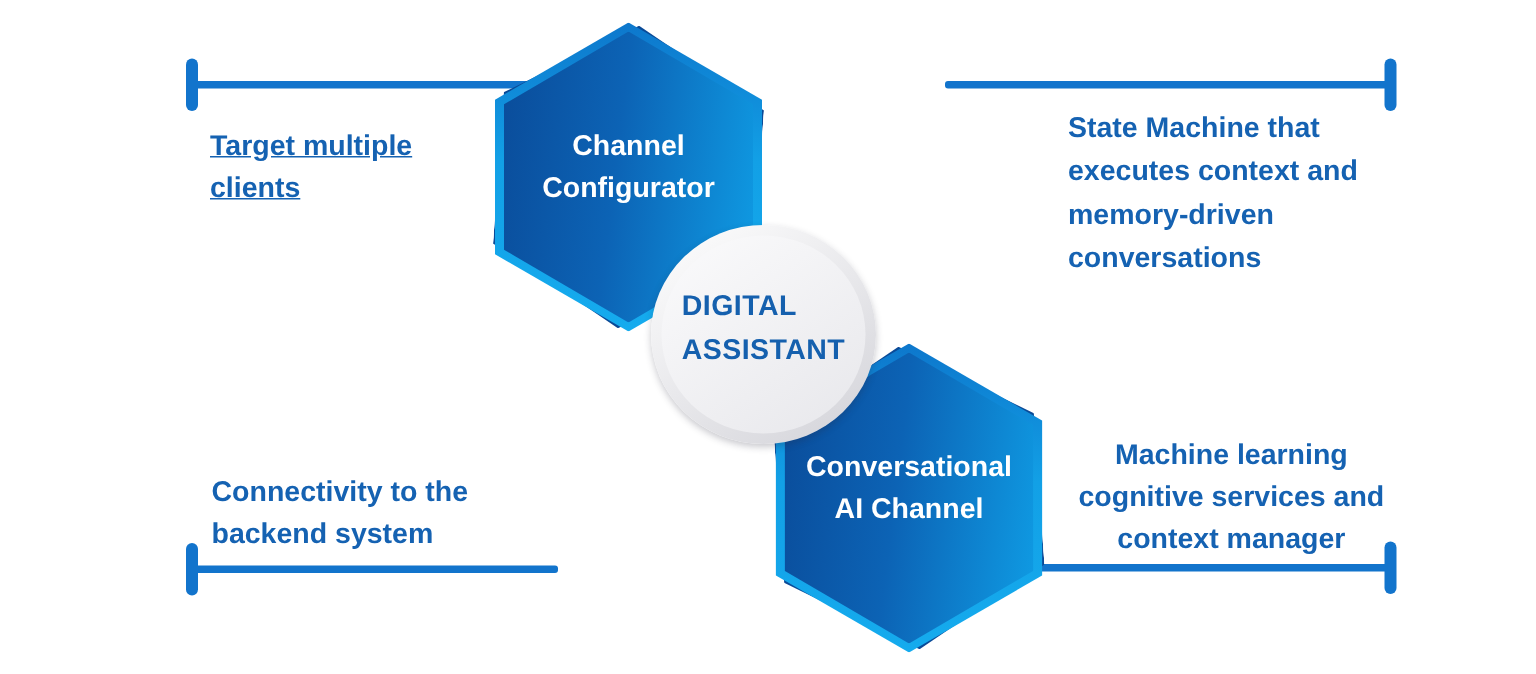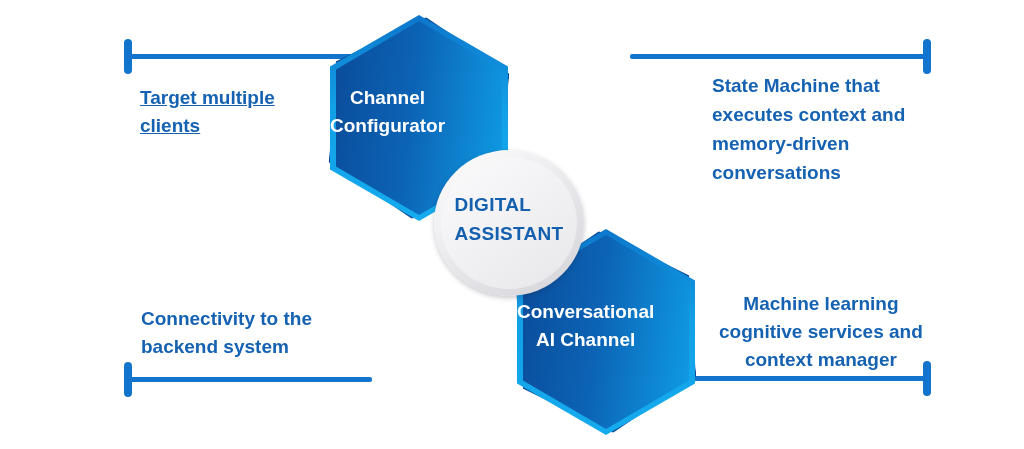--- a/index.html
+++ b/index.html
@@ -27,21 +27,21 @@
   .hex-back,.hex-rim,.hex-face{
     position:absolute;
     clip-path:polygon(50% 0%,100% 25%,100% 75%,50% 100%,0% 75%,0% 25%);
   }
   .hex-back{inset:2px;background:#0a4a97;}
   .rot-cw .hex-back{transform:rotate(4deg);}
   .rot-ccw .hex-back{transform:rotate(-4deg);}
   .hex-rim{inset:0;background:linear-gradient(180deg,#0d77cc 0%,#12a0e6 45%,#15abee 100%);}
   .hex-face{inset:6px;background:linear-gradient(97deg,#0a4c9a 0%,#0c63b5 45%,#0f9ce4 100%);}
   .hex-label{
-    position:absolute;inset:0;display:flex;align-items:center;
+    position:absolute;inset:0;display:flex;align-items:center;justify-content:center;
     padding-bottom:13px;text-align:center;z-index:3;
   }
   .hex-label-text{
     color:#ffffff;font-size:19px;font-weight:bold;line-height:28px;white-space:pre-line;
   }
   .hex-label-text.align-left{display:inline-block;text-align:left;}
   
   .circle{
     position:absolute;left:434px;top:150px;width:150px;height:146px;border-radius:50%;
     background:linear-gradient(145deg,#ffffff 0%,#d2d2d8 100%);
@@ -56,21 +56,21 @@
     padding-bottom:8px;text-align:left;color:#1560ae;font-size:19px;font-weight:bold;
     line-height:29px;letter-spacing:0.3px;white-space:pre-line;
   }
   
   .note{
     position:absolute;color:#1562b2;font-size:19px;font-weight:bold;line-height:28px;
     white-space:pre-line;z-index:5;
   }
   .note-target{left:140px;top:84px;text-decoration:underline;}
   .note-state{left:712px;top:71px;line-height:29px;}
-  .note-connectivity{left:141px;top:305px;}
+  .note-connectivity{left:141px;top:315px;}
   .note-machine{left:719px;top:290px;text-align:center;}
 </style>
 </head>
 <body>
 
 <div class="canvas">
 
   <div class="hline line-tl"></div>
   <div class="vcap cap-tl"></div>
 

